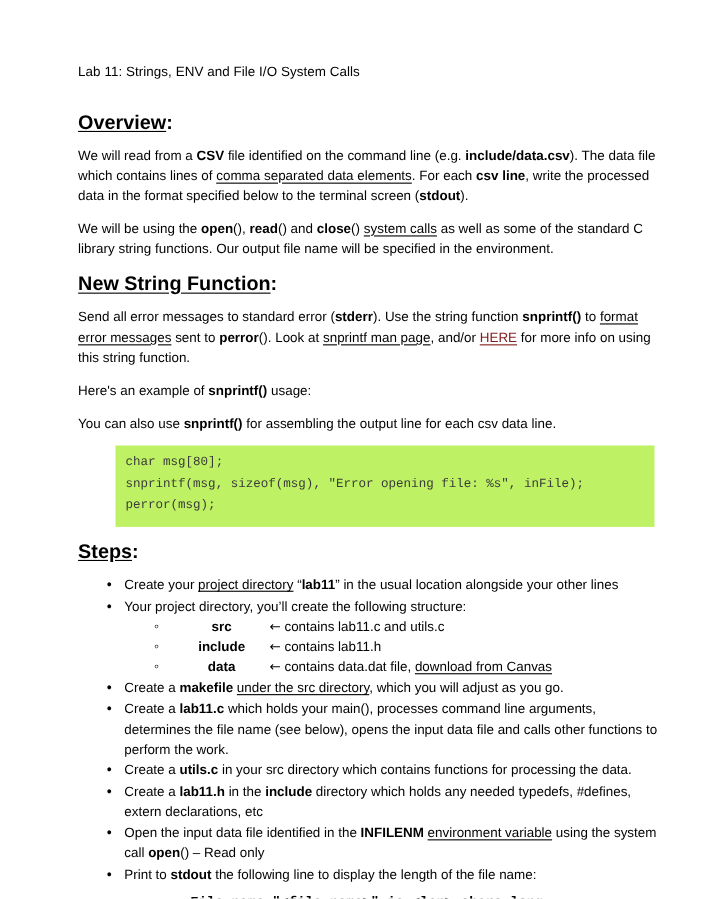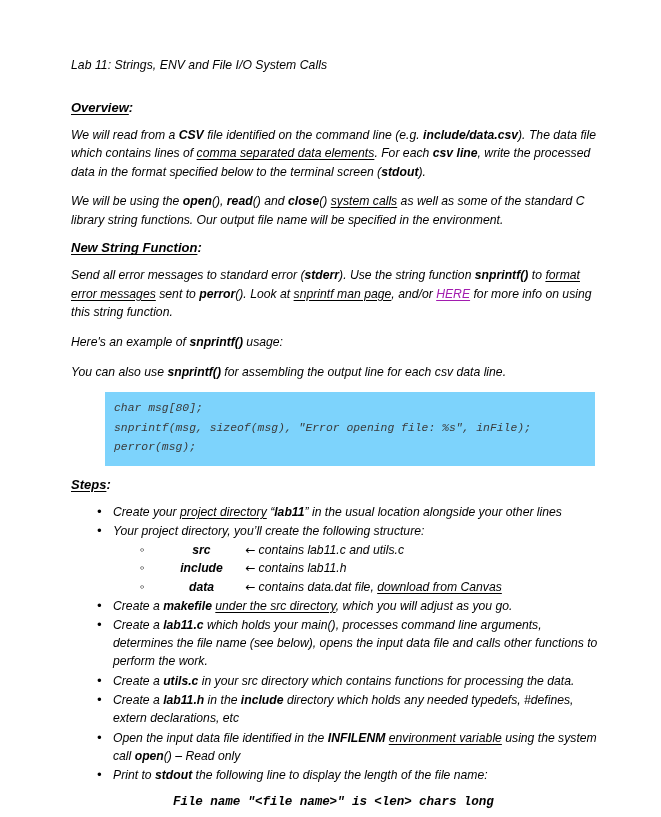--- a/index.html
+++ b/index.html
@@ -15,54 +15,53 @@
     -webkit-font-smoothing: antialiased;
   }
   .page {
     position: relative;
     width: 661px;
     height: 817px;
     background: #ffffff;
     box-sizing: border-box;
     padding: 58px 63px 0 71px;
     overflow: hidden;
-    font-style: italic;
   }
   .doc-title {
     font-size: 12.2px;
     line-height: 1.3;
     margin: 0 0 26px 0;
     letter-spacing: 0.05px;
   }
   .heading {
-    font-size: 13px;
+    font-size: 18px;
     font-weight: bold;
     margin: 0 0 9px 0;
     line-height: 1.3;
   }
   .heading .u {
     text-decoration: underline;
     text-underline-offset: 1.5px;
   }
   p.para {
     font-size: 12.2px;
     line-height: 1.52;
     margin: 0 0 11px 0;
     text-align: left;
     letter-spacing: 0.01px;
   }
   b, .b { font-weight: bold; }
   .u { text-decoration: underline; text-underline-offset: 1.5px; }
   .link {
-    color: #a21caf;
+    color: #7f1d1d;
     text-decoration: underline;
     text-underline-offset: 1.5px;
   }
   .code-block {
-    background: #7dd3fc;
+    background: #bef264;
     margin: 3px 0 11px 34px;
     padding: 7px 9px 8px 9px;
     width: 490px;
     box-sizing: border-box;
   }
   .code-line {
     font-family: "Liberation Mono", monospace;
     font-size: 11.4px;
     line-height: 1.72;
     color: #3a3a3a;

